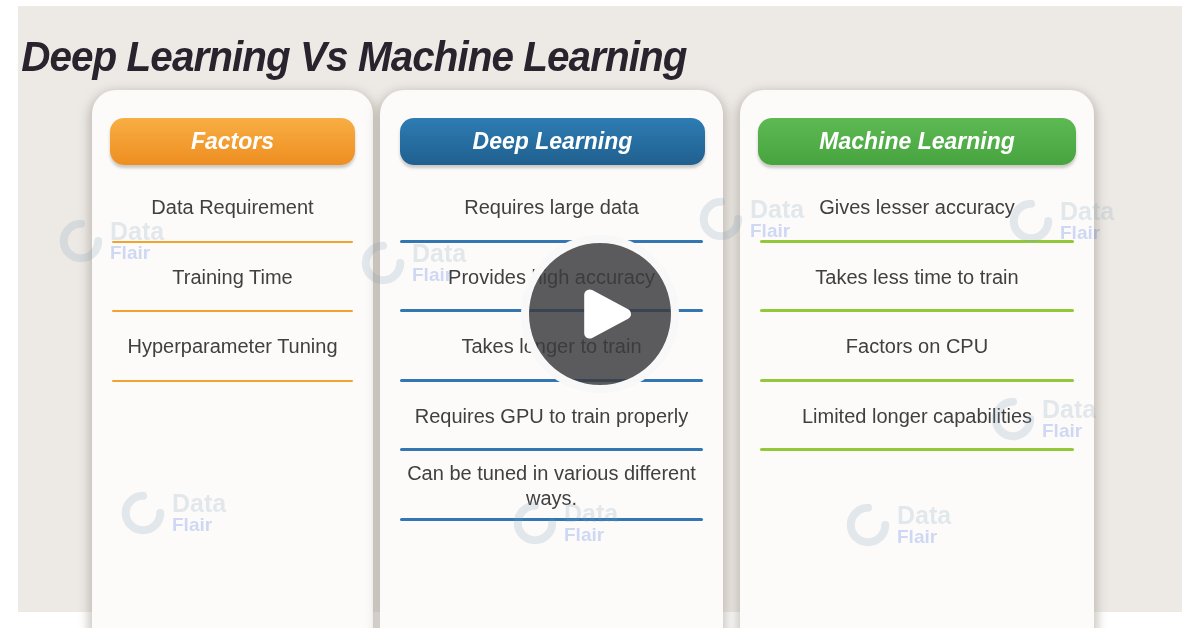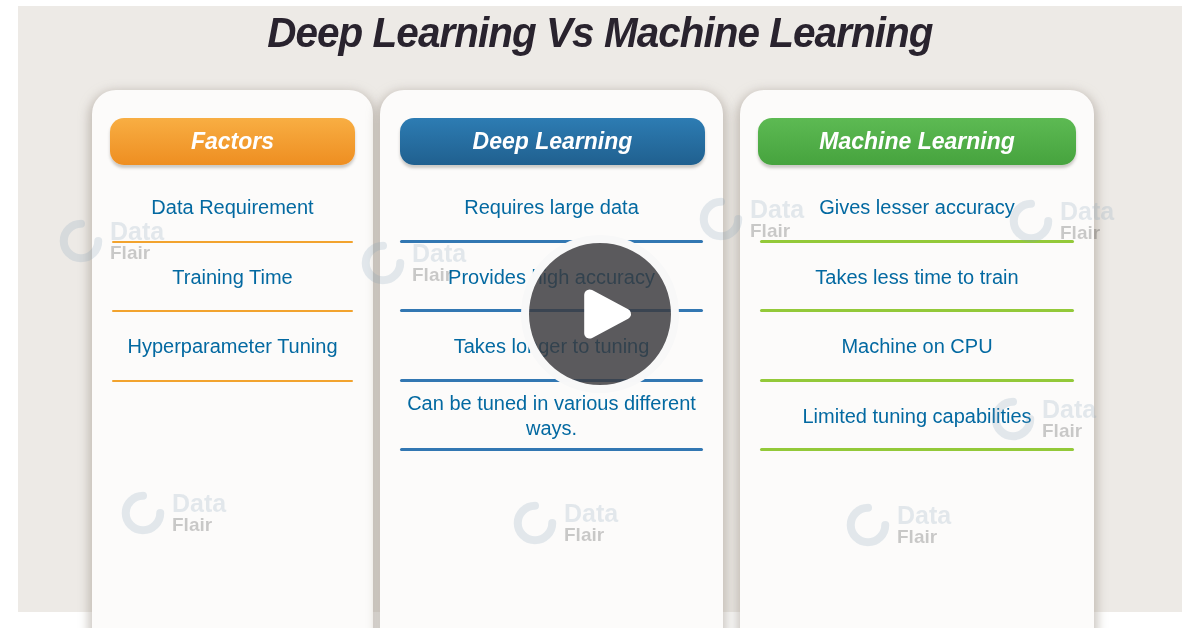--- a/index.html
+++ b/index.html
@@ -6,22 +6,22 @@
   body{
     width:1200px;height:628px;position:relative;overflow:hidden;
     background:#ffffff;
     font-family:"Liberation Sans", sans-serif;
   }
   .poster{
     position:absolute;left:18px;top:6px;width:1164px;height:606px;
     background:#edeae6;
   }
   .main-title{
-    position:absolute;left:0;top:8px;width:100%;
-    text-align:center;z-index:4;
+    position:absolute;left:0;top:32px;width:100%;
+    z-index:4;
     color:#29232e;font-size:43px;font-weight:bold;font-style:italic;
     letter-spacing:-1px;
   }
   .main-title .squeeze{display:inline-block;transform:scaleX(0.94);transform-origin:center;}
   .card{
     position:absolute;top:90px;height:624px;
     background:#fcfbfa;border-radius:24px;
     box-shadow:0 4px 10px 4px rgba(168,158,150,0.55);
     z-index:2;
   }
@@ -36,38 +36,38 @@
     position:relative;z-index:3;
   }
   .pill-factors{background:linear-gradient(180deg,#f8ae43 0%,#ee8e21 100%);}
   .pill-deep{background:linear-gradient(180deg,#2d7cb3 0%,#20608f 100%);margin-left:20px;}
   .pill-ml{background:linear-gradient(180deg,#5dba53 0%,#46a33e 100%);}
   .rows{margin-top:8px;position:relative;z-index:3;}
   .row{
     height:69.5px;position:relative;
     display:flex;align-items:center;justify-content:center;
     text-align:center;padding:0 16px;
-    font-size:20px;line-height:1.25;color:#0369a1;
+    font-size:20px;line-height:1.25;color:#404040;
   }
   .row::after{
     content:"";position:absolute;left:20px;right:20px;bottom:0;
     border-radius:2px;background:var(--line);height:var(--lineh);
   }
   .card-factors{--line:#f2a32e;--lineh:2px;}
   .card-deep{--line:#3277b2;--lineh:3px;}
   .card-ml{--line:#93c939;--lineh:3px;}
   
   .wm{
     position:absolute;z-index:3;display:flex;align-items:center;gap:6px;
     opacity:0.20;pointer-events:none;
   }
   .wm svg{width:46px;height:46px;flex:0 0 auto;}
   .wm .wm-text{display:flex;flex-direction:column;line-height:0.95;}
   .wm .wm-l1{font-size:25px;font-weight:bold;color:#7d9cb5;}
-  .wm .wm-l2{font-size:19px;font-weight:bold;color:#000000;}
+  .wm .wm-l2{font-size:19px;font-weight:bold;color:#1d4ed8;}
   
   .play-overlay{
     position:absolute;left:521px;top:235px;width:158px;height:158px;
     border-radius:50%;box-sizing:border-box;
     background:rgba(60,58,62,0.84);
     border:8px solid rgba(255,255,255,0.96);
     display:flex;align-items:center;justify-content:center;
     z-index:10;cursor:pointer;
   }
   .play-overlay svg{width:72px;height:72px;margin-left:8px;}
@@ -103,44 +103,47 @@
     <span>Deep Learning</span>
   </div>
   <div class="rows">
     <div class="row">
         <span>Requires large data</span>
       </div>
     <div class="row">
         <span>Provides high accuracy</span>
       </div>
     <div class="row">
-        <span>Takes longer to tuning</span>
+        <span>Takes longer to train</span>
+      </div>
+    <div class="row">
+        <span>Requires GPU to train properly</span>
       </div>
     <div class="row">
         <span>Can be tuned in various different ways.</span>
       </div>
   </div>
 </div>
 
 <div class="card card-ml">
   <div class="pill pill-ml">
     <span>Machine Learning</span>
   </div>
   <div class="rows">
     <div class="row">
         <span>Gives lesser accuracy</span>
       </div>
     <div class="row">
         <span>Takes less time to train</span>
       </div>
     <div class="row">
-        <span>Machine on CPU</span>
-      </div>
-    <div class="row">
-        <span>Limited tuning capabilities</span>
+        <span>Factors on CPU</span>
+      </div>
+    <div class="row">
+        <span>Limited longer capabilities</span>
       </div>
   </div>
 </div>
 
 <div class="wm" style="left:58px;top:218px;">
   <svg viewBox="0 0 40 40">
       <path d="M20 5 a15 15 0 1 0 15 15" fill="none" stroke="#7d9cb5" stroke-width="7" stroke-linecap="round"></path>
     </svg>
   <span class="wm-text">
       <span class="wm-l1">Data</span>

